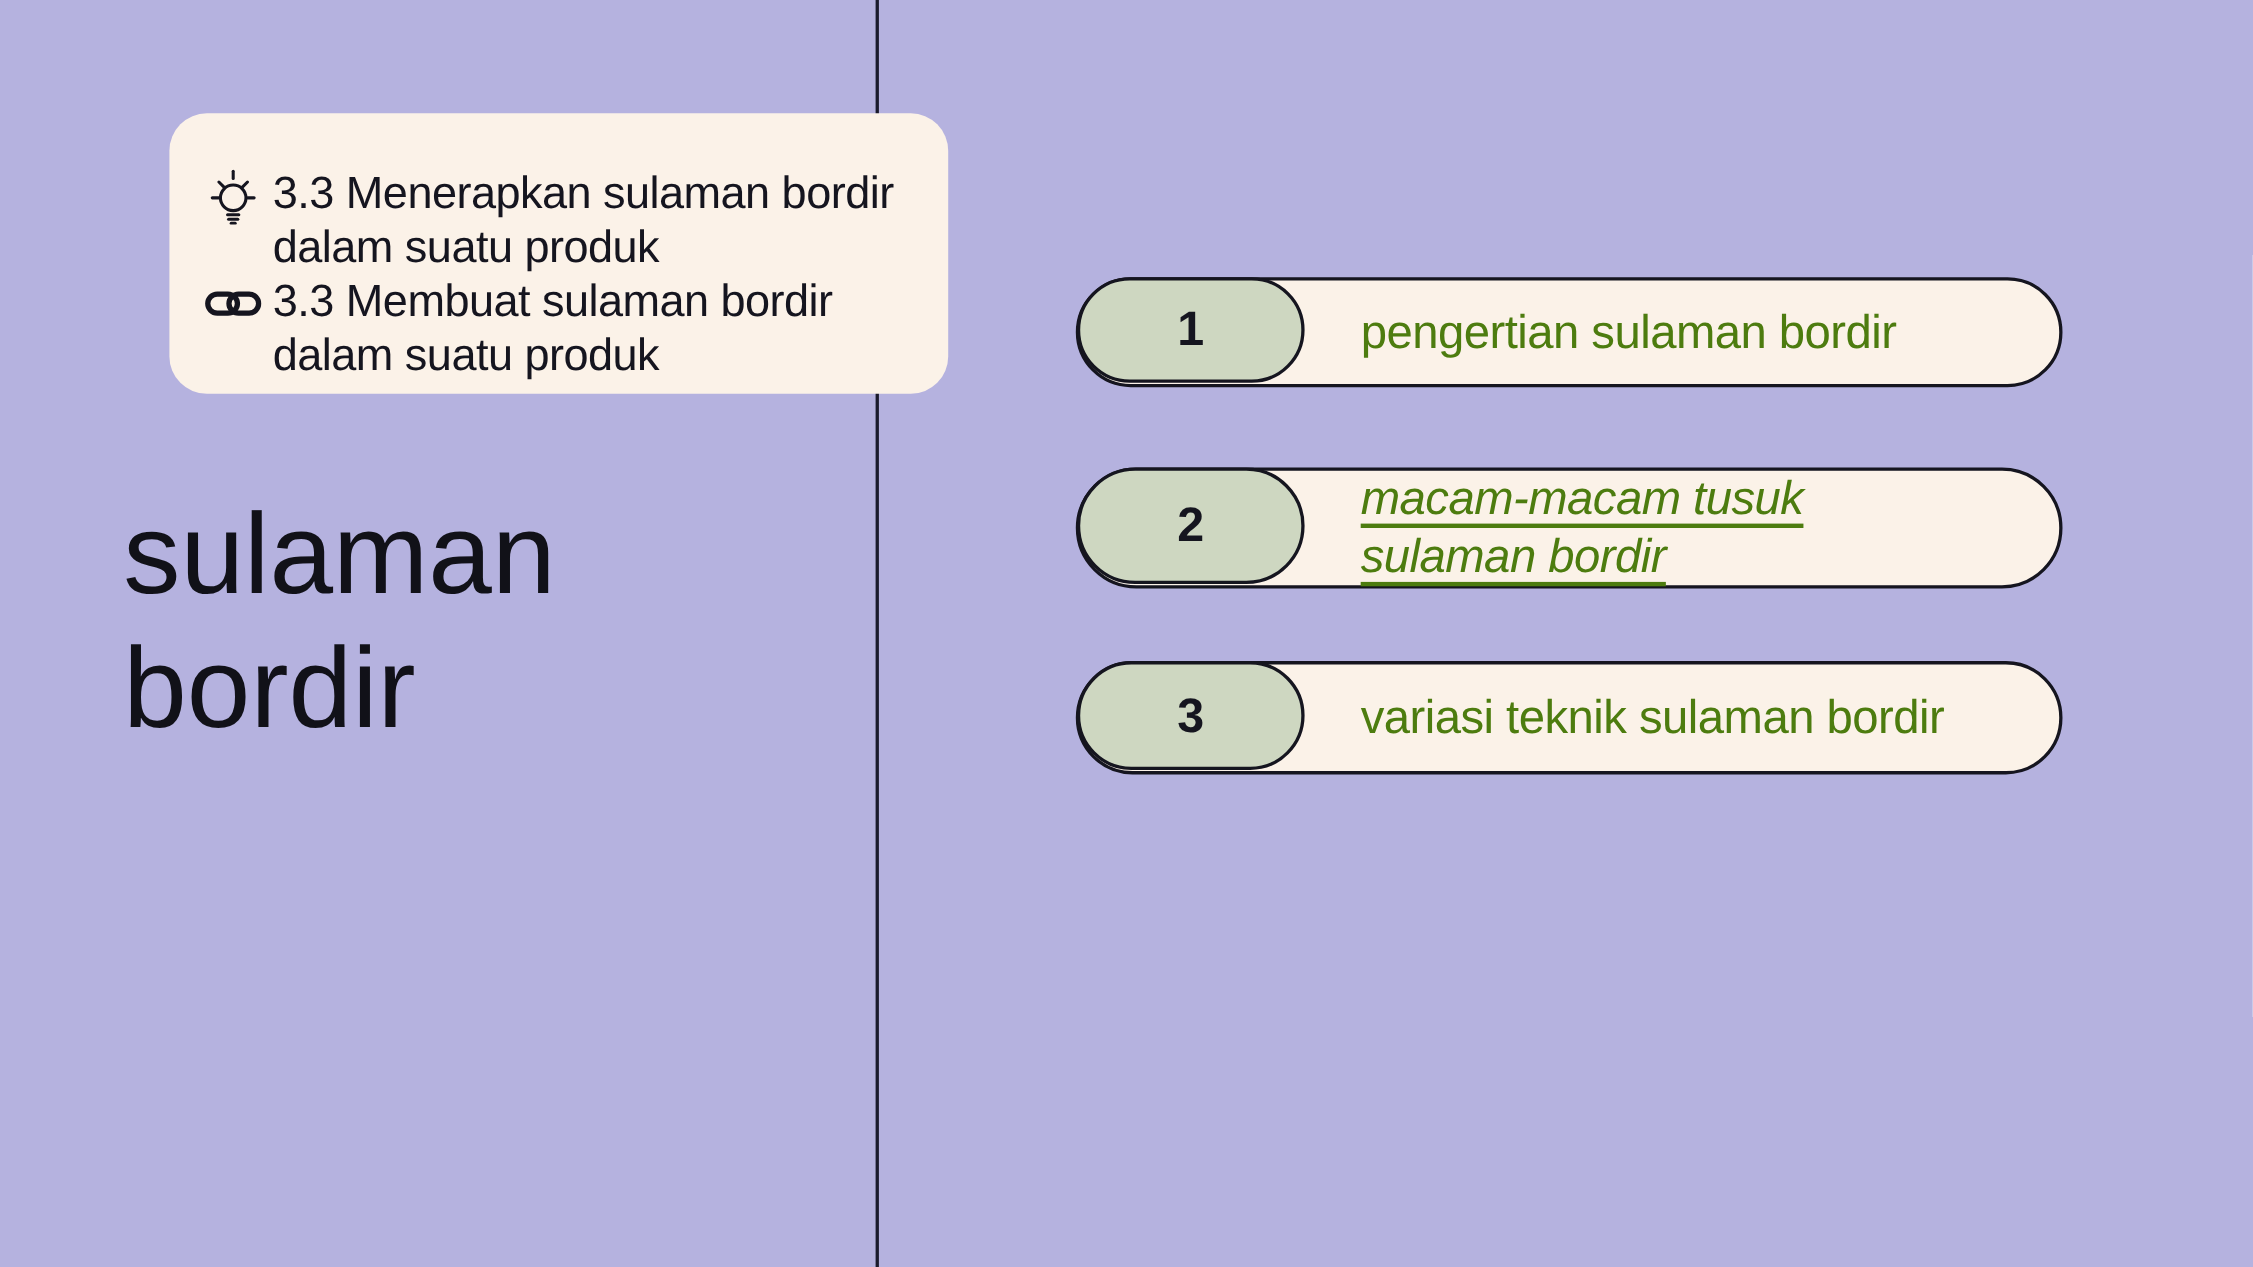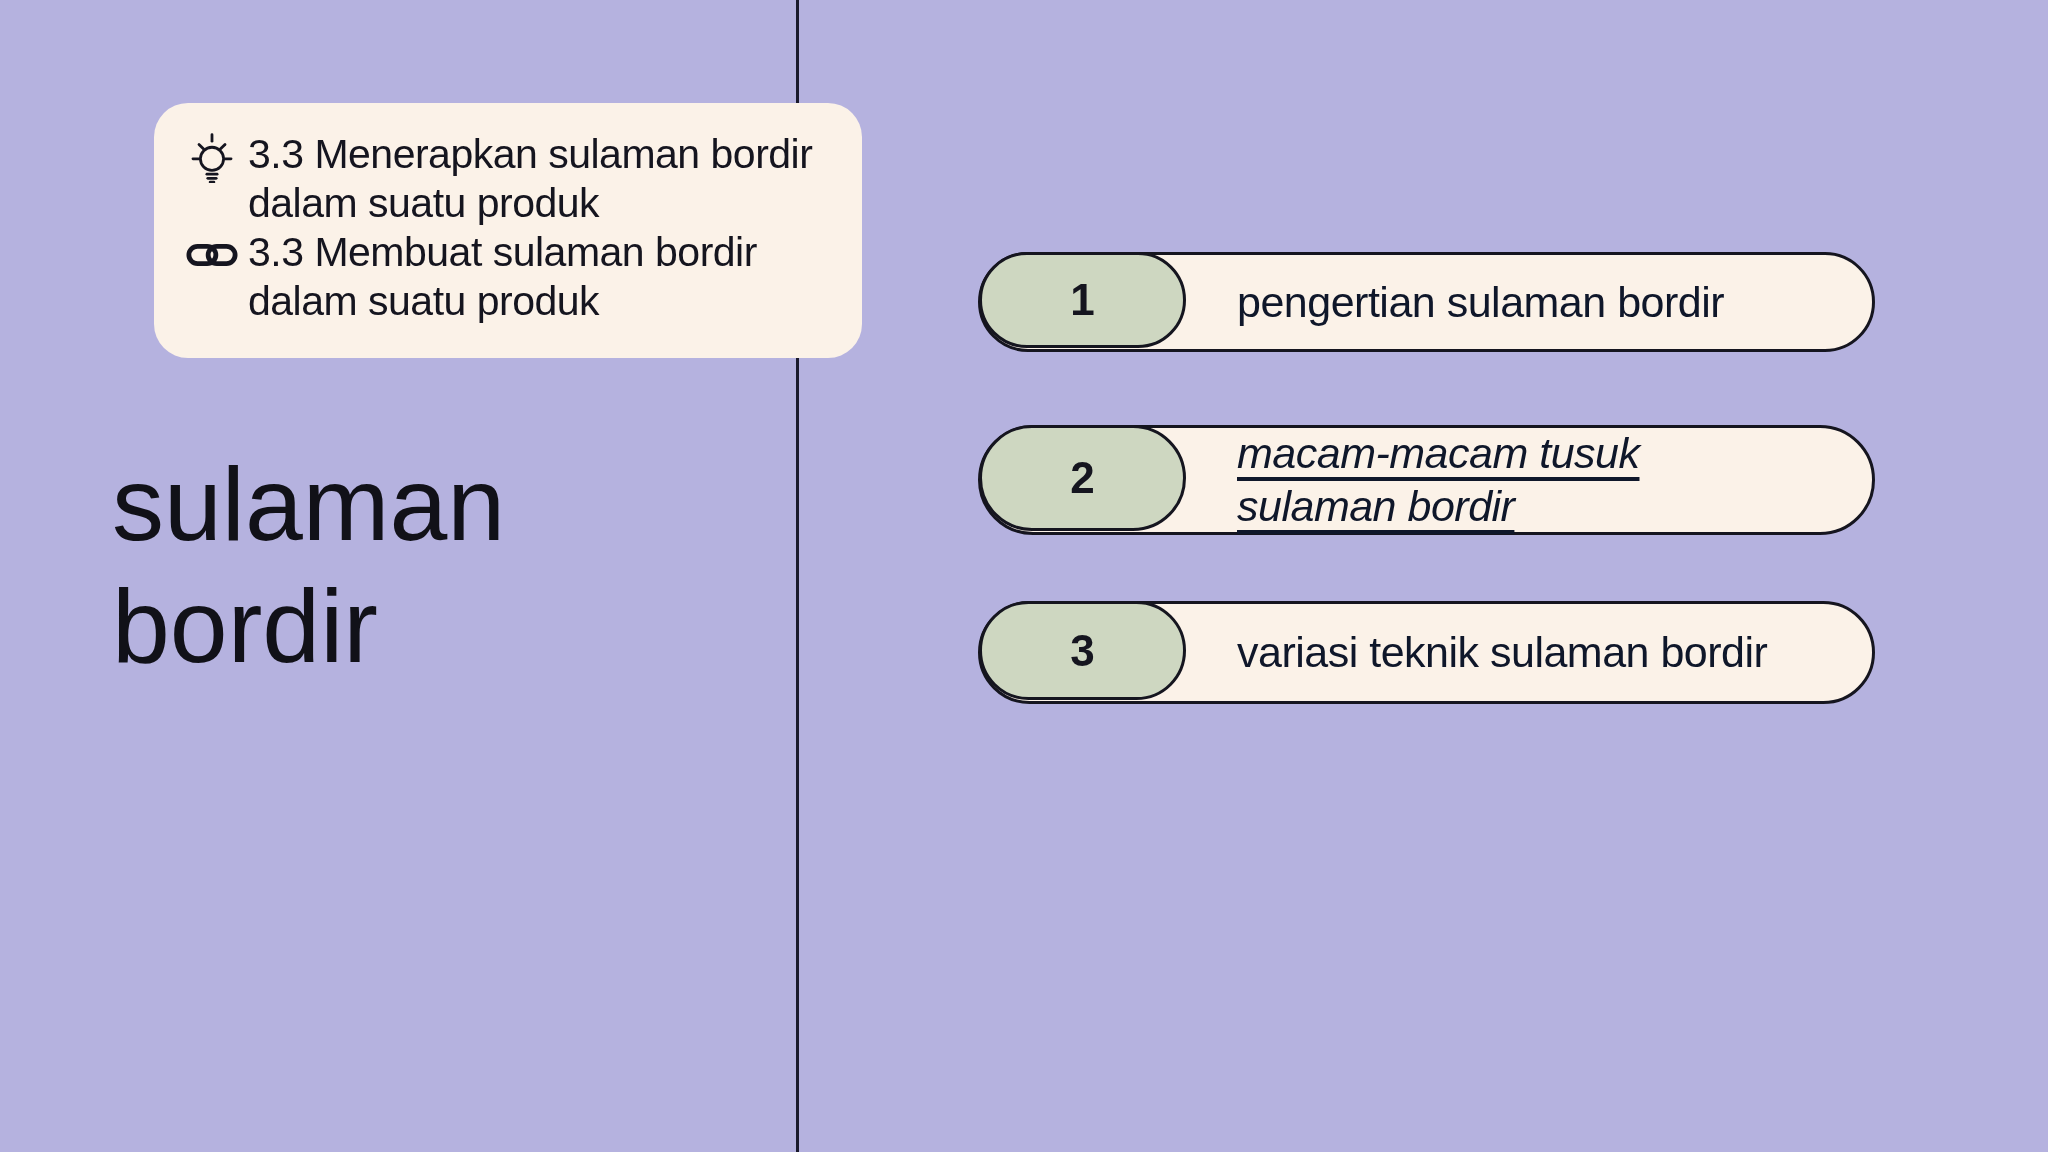--- a/index.html
+++ b/index.html
@@ -30,21 +30,21 @@
   
   .kd-card {
     position: absolute;
     left: 154px;
     top: 103px;
     width: 708px;
     height: 255px;
     background: #fbf2e8;
     border-radius: 34px;
     box-sizing: border-box;
-    padding: 27px 24px 24px 32px;
+    padding: 48px 24px 24px 32px;
     z-index: 2;
   }
   .kd-item {
     display: grid;
     grid-template-columns: 62px 1fr;
     align-items: start;
   }
   .kd-icon {
     width: 52px;
     height: 52px;
@@ -108,21 +108,21 @@
   .capsule-num {
     font-size: 44px;
     font-weight: bold;
     color: #15151f;
     letter-spacing: 0;
   }
   .pill-label {
     font-size: 43px;
     line-height: 53px;
     letter-spacing: -0.5px;
-    color: #0f172a;
+    color: #4d7c0f;
     white-space: pre-line;
   }
   .pill-label.link {
     text-decoration: underline;
     text-decoration-thickness: 4px;
     text-underline-offset: 9px;
     font-style: italic;
   }
   .icon-svg { stroke: #15151f; fill: none; }
 </style>

